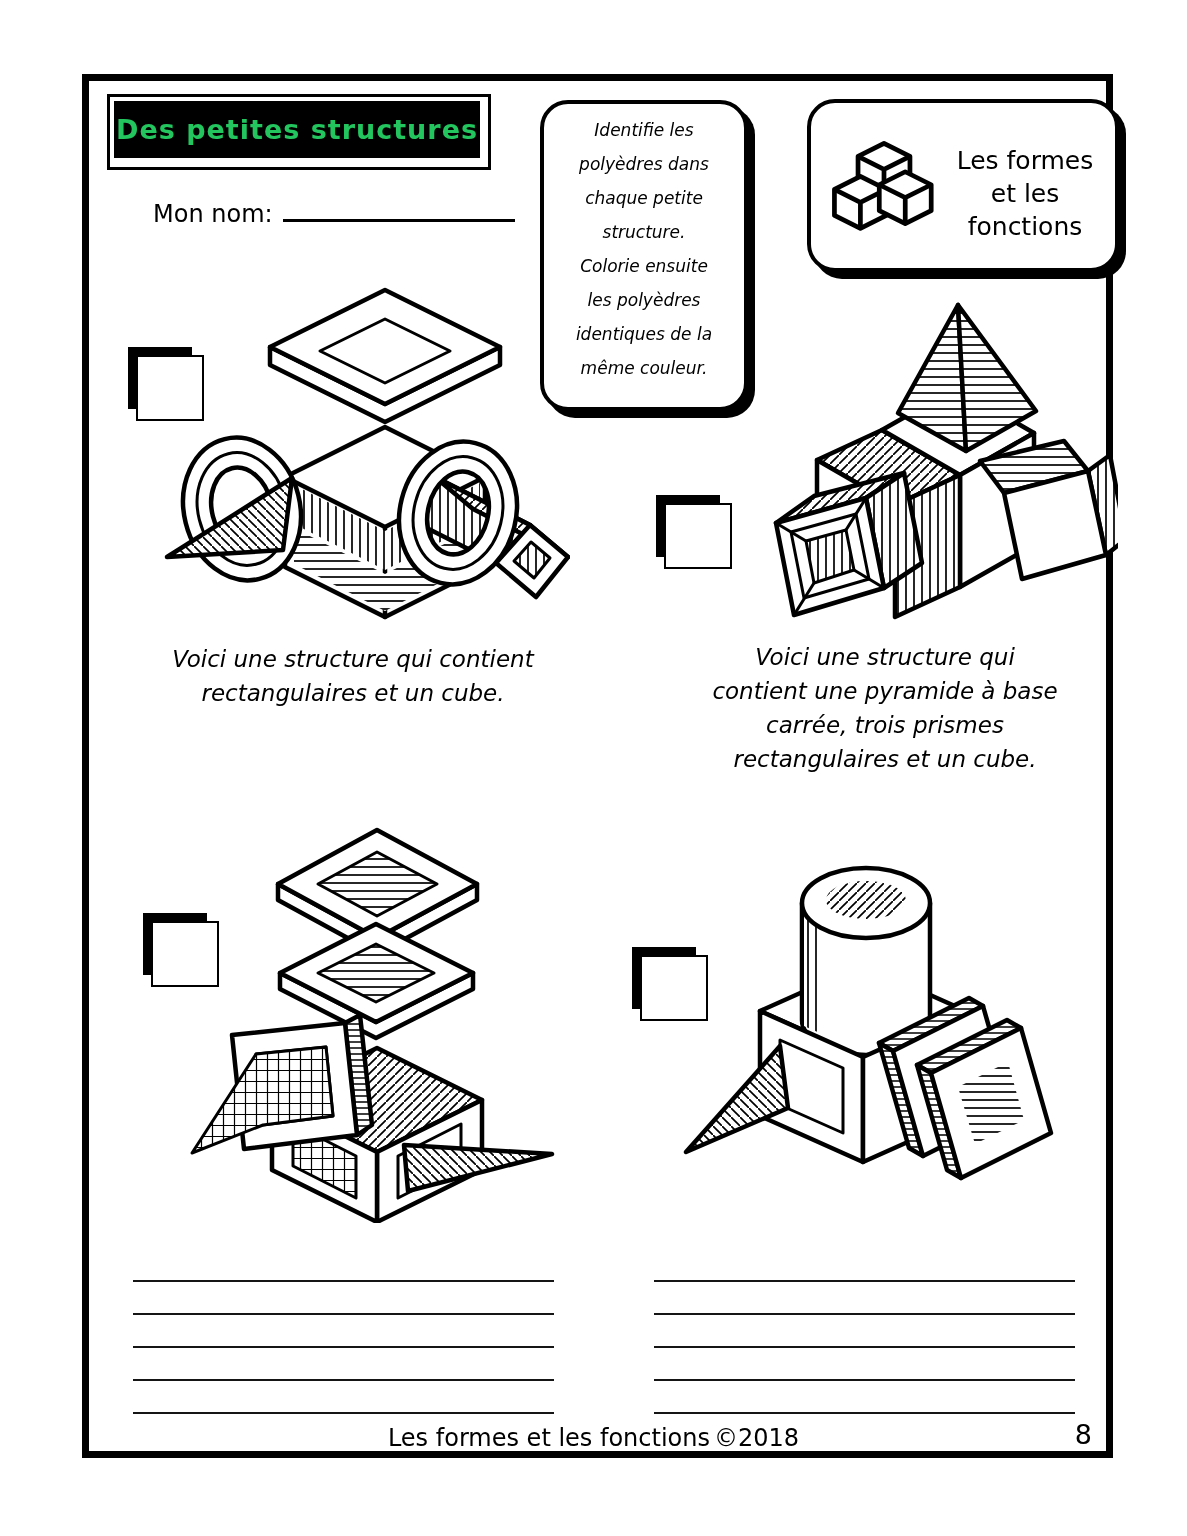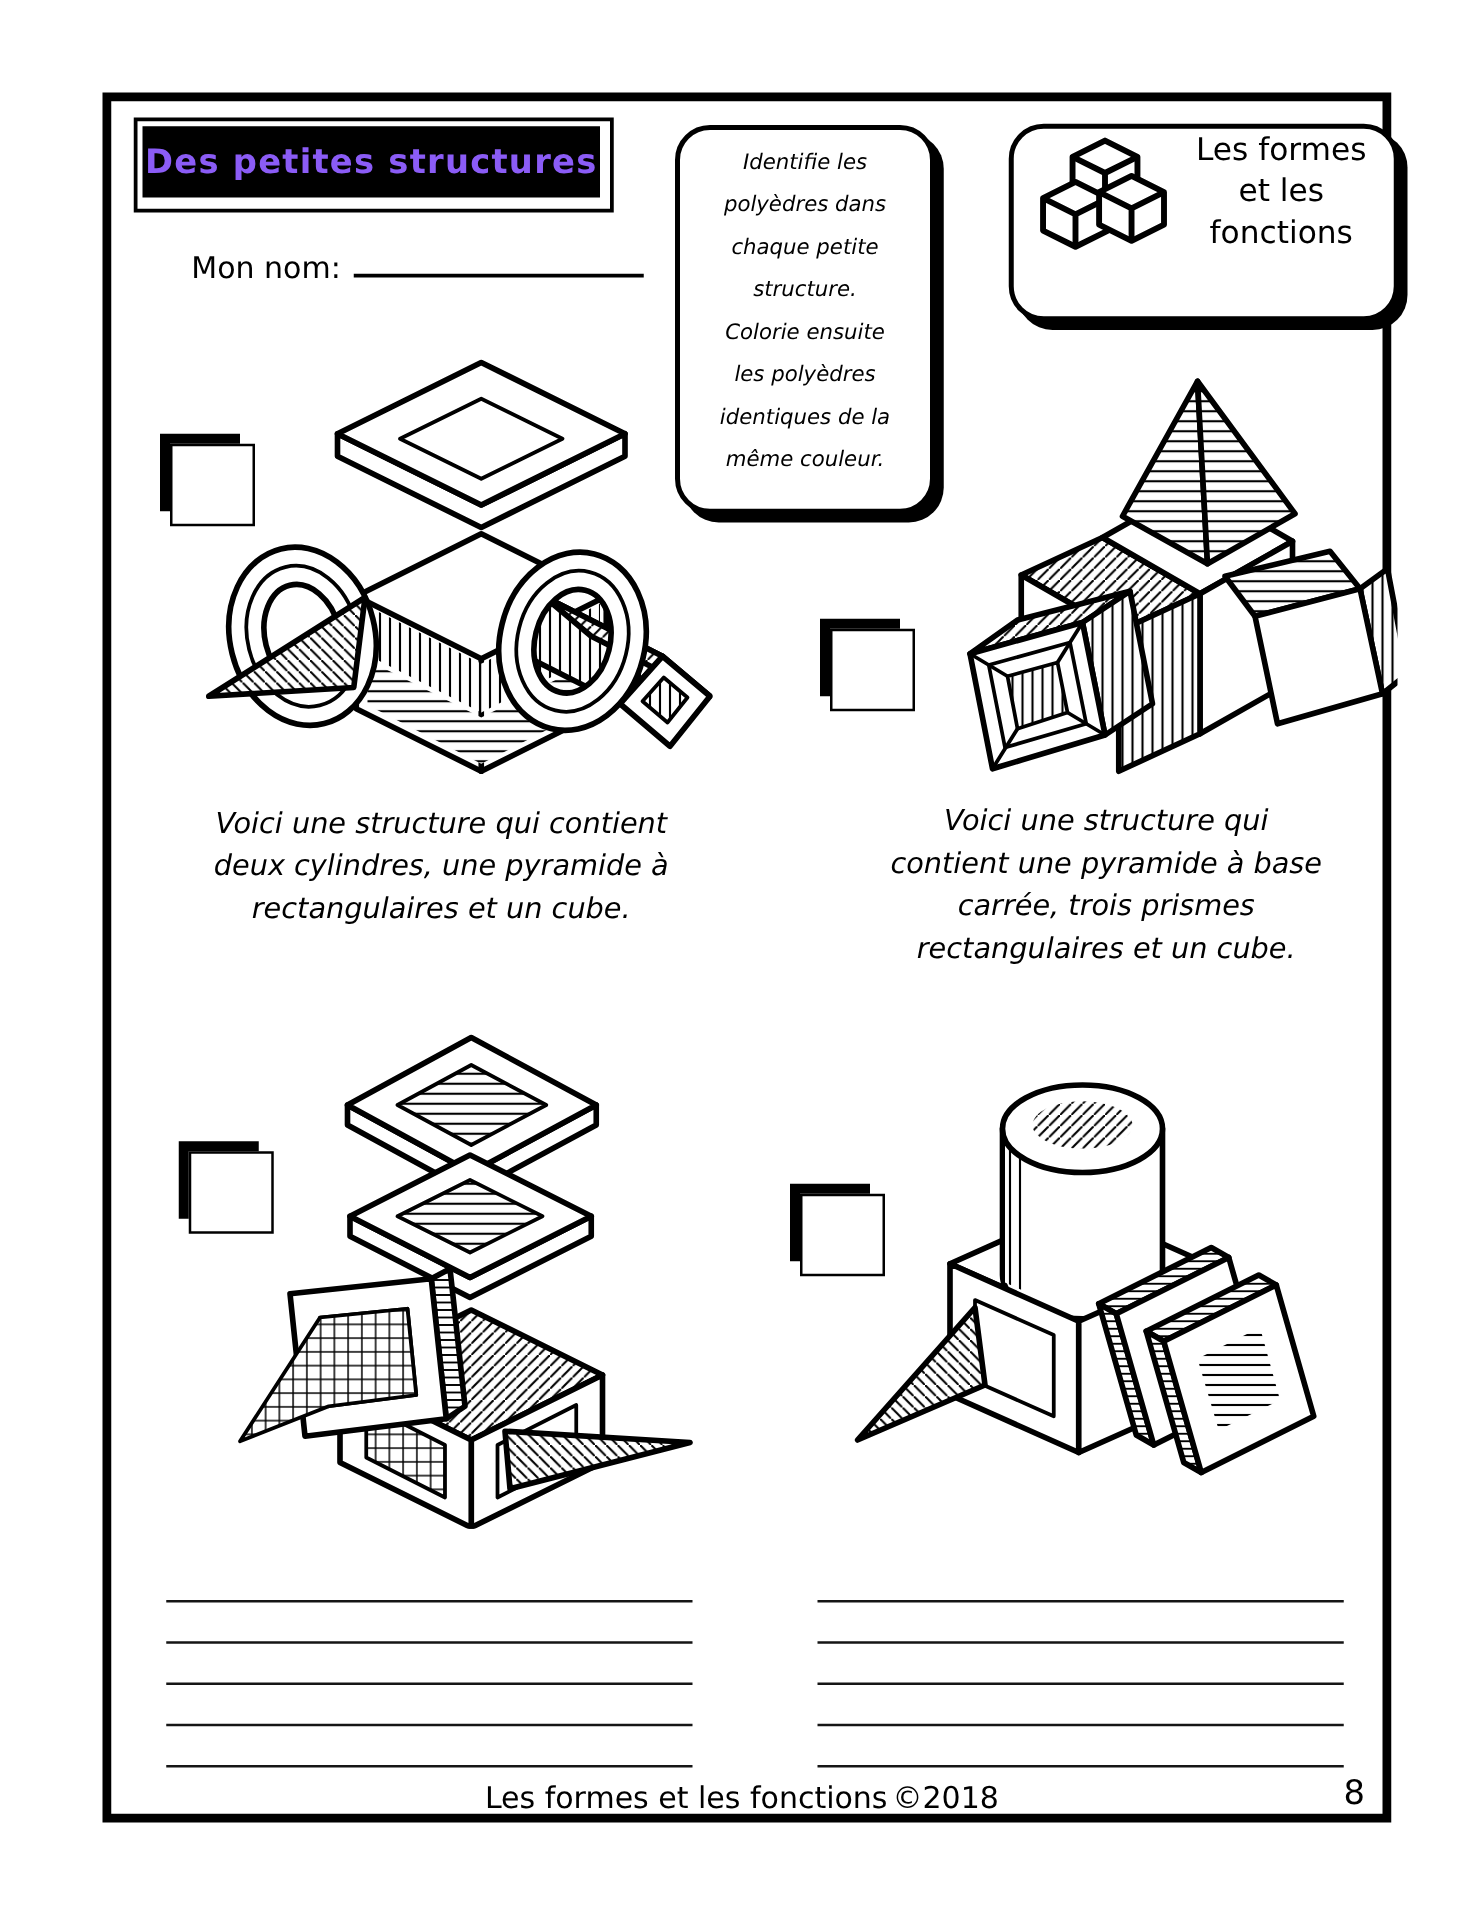--- a/index.html
+++ b/index.html
@@ -1,32 +1,32 @@
 <!DOCTYPE html>
 <html><head>
 <meta charset="utf-8">
 <style>
   html,body{margin:0;padding:0;background:#fff;}
   body{width:1187px;height:1536px;position:relative;font-family:"DejaVu Sans",sans-serif;color:#000;overflow:hidden;}
   .abs{position:absolute;}
   .frame{left:82px;top:74px;width:1017px;height:1370px;border:7px solid #000;}
   
   .banner-outline{left:107px;top:94px;width:378px;height:70px;border:3px solid #000;background:#fff;}
-  .banner{left:114px;top:101px;width:366px;height:57px;background:#000;color:#8b5cf6;
+  .banner{left:114px;top:101px;width:366px;height:57px;background:#000;color:#22c55e;
           display:flex;align-items:center;justify-content:center;
           font-size:27px;font-weight:bold;letter-spacing:1px;}
   
   .name-row{left:133px;top:199px;font-size:24px;margin-left:20px;}
   .name-line{display:inline-block;width:232px;height:20px;border-bottom:3px solid #000;margin-left:10px;}
   
   .speech{left:540px;top:100px;width:200px;height:294px;background:#fff;border:4px solid #000;border-radius:28px;
           box-shadow:7px 7px 0 0 #000;text-align:center;font-style:italic;font-size:17px;line-height:34px;padding-top:9px;}
   
   .badge{left:807px;top:99px;width:282px;height:150px;background:#fff;border:4px solid #000;border-radius:28px;
-         box-shadow:7px 7px 0 0 #000;display:flex;padding:0 8px 0 14px;}
+         box-shadow:7px 7px 0 0 #000;display:flex;align-items:center;padding:15px 8px 0 14px;}
   .badge-text{flex:1;text-align:center;font-size:25px;line-height:33px;}
   
   .shape-label{width:64px;height:62px;background:#000;color:#fff;display:flex;align-items:center;justify-content:center;
                font-size:33px;font-weight:bold;font-style:italic;z-index:3;}
   .shape-label::after{content:'';position:absolute;left:8px;top:8px;width:100%;height:100%;
                border:2.5px solid #000;background:#fff;z-index:-1;}
   
   .caption{font-size:23px;line-height:34px;font-style:italic;text-align:center;}
   
   .rule{height:0;border-top:2.5px solid #151515;}
@@ -233,21 +233,20 @@
     <polygon points="263,217 353,172 339,164 249,209" fill="url(#ps)"></polygon>
     <polygon points="263,217 293,322 279,314 249,209" fill="url(#ps)"></polygon>
     <polygon points="263,217 353,172 383,277 293,322"></polygon>
     <polygon points="290,231 340,206 356,264 307,288" fill="url(#ph)" stroke="none"></polygon>
   </g>
  </g>
 </svg>
 
 <div class="abs caption" style="left:118px;top:642px;width:470px">
   <div>Voici une structure qui contient</div>
-  <div>deux cylindres, une pyramide à</div>
   <div>rectangulaires et un cube.</div>
 </div>
 <div class="abs caption" style="left:650px;top:640px;width:470px">
   <div>Voici une structure qui</div>
   <div>contient une pyramide à base</div>
   <div>carrée, trois prismes</div>
   <div>rectangulaires et un cube.</div>
 </div>
 
 <div class="abs rule" style="left:133px;top:1280px;width:421px"></div>

